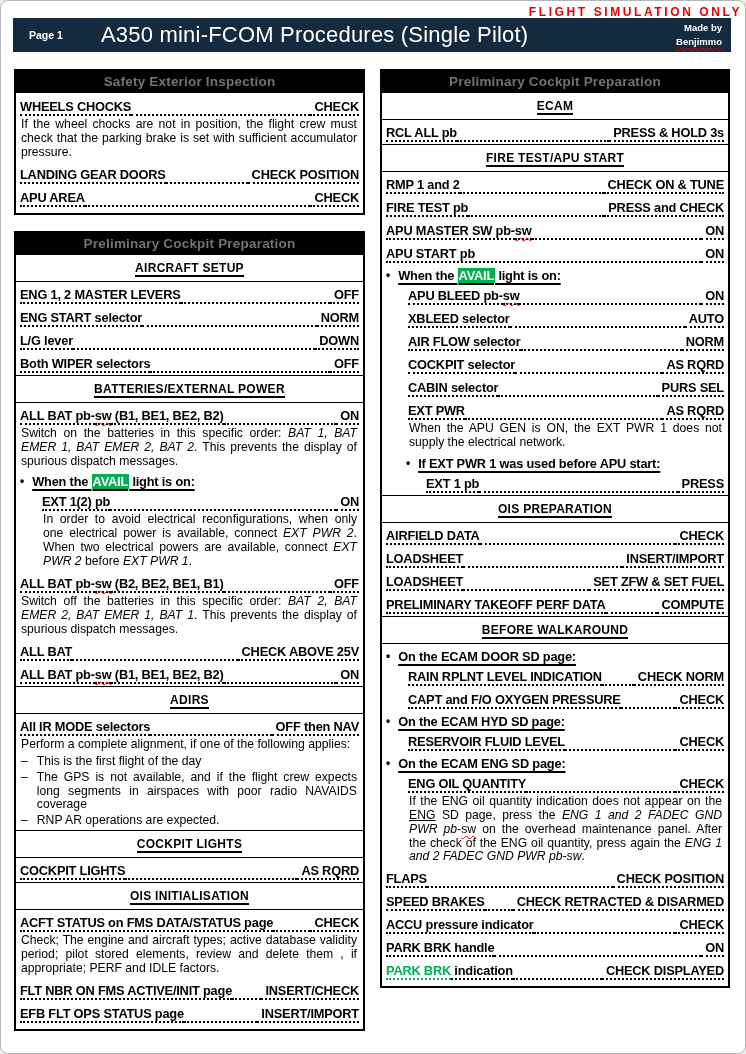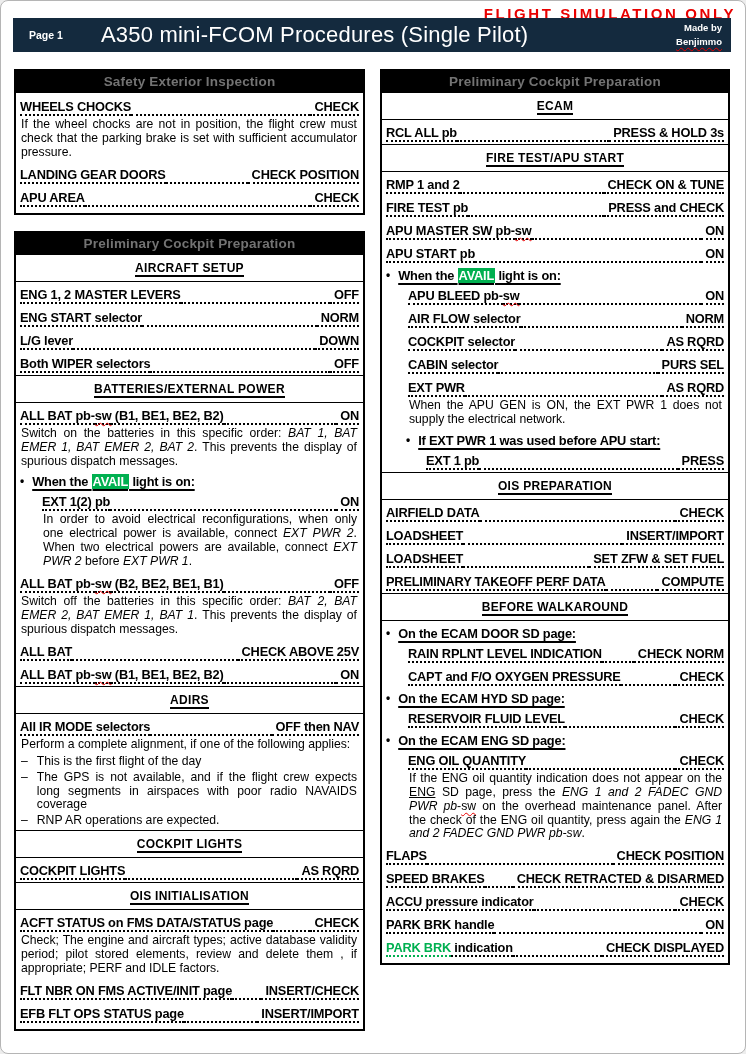--- a/index.html
+++ b/index.html
@@ -1,21 +1,21 @@
 <!DOCTYPE html>
 <html style="--navy: #142a3e; --green: #00b050; --red: #e80000;"><head>
 <meta charset="utf-8">
 <style>
   :root{ --green:#00b050; --navy:#142a3e; --red:#e80000; }
   html,body{margin:0;padding:0;background:#ededed;}
   .page{position:relative;width:746px;height:1054px;background:#fff;border:1px solid #b5b5b5;
         border-radius:8px;box-sizing:border-box;overflow:hidden;
         font-family:"Liberation Sans","DejaVu Sans",sans-serif;color:#000;}
-  .watermark{position:absolute;top:4px;right:9px;color:var(--red);font-weight:bold;
-             font-size:15px;letter-spacing:2.6px;white-space:nowrap;}
+  .watermark{position:absolute;top:4px;right:3px;color:var(--red);font-weight:bold;
+             font-size:12px;letter-spacing:2.6px;white-space:nowrap;}
   .titlebar{position:absolute;top:17px;left:12px;width:718px;height:34px;background:var(--navy);
             color:#fff;display:flex;align-items:center;box-sizing:border-box;}
   .pagenum{font-size:10.5px;font-weight:bold;padding-left:16px;width:72px;}
   .doctitle{flex:1;font-size:22px;font-weight:normal;letter-spacing:0.2px;}
   .credit{width:72px;text-align:right;padding-right:9px;font-size:9.5px;font-weight:bold;line-height:1.5;}
   .credit .author{text-decoration:underline wavy var(--red) 1px;text-underline-offset:2px;}
   .col{position:absolute;top:68px;}
   .col-left{left:13px;width:351px;}
   .col-right{left:379px;width:350px;}
   .section{border:2px solid #000;margin-bottom:16px;background:#fff;}
@@ -229,20 +229,25 @@
             <span class="bdot">•</span>
             <span class="btxt"><span>When the </span><span class="avail">AVAIL</span><span> light is on:</span></span>
           </div>
           <div class="row ind1">
             <span>APU BLEED pb-</span>
             <span class="sq">sw</span>
             <span class="fill"></span>
             <span class="val">ON</span>
           </div>
           <div class="row ind1">
+            <span>XBLEED selector</span>
+            <span class="fill"></span>
+            <span class="val">AUTO</span>
+          </div>
+          <div class="row ind1">
             <span>AIR FLOW selector</span>
             <span class="fill"></span>
             <span class="val">NORM</span>
           </div>
           <div class="row ind1">
             <span>COCKPIT selector</span>
             <span class="fill"></span>
             <span class="val">AS RQRD</span>
           </div>
           <div class="row ind1">

